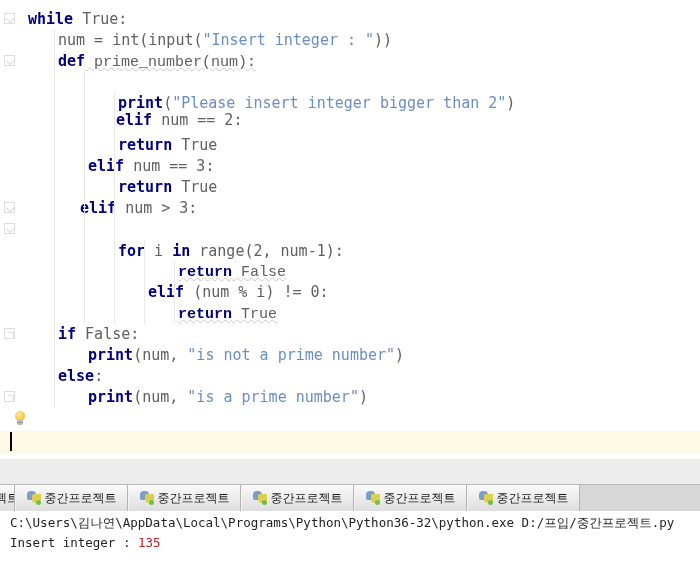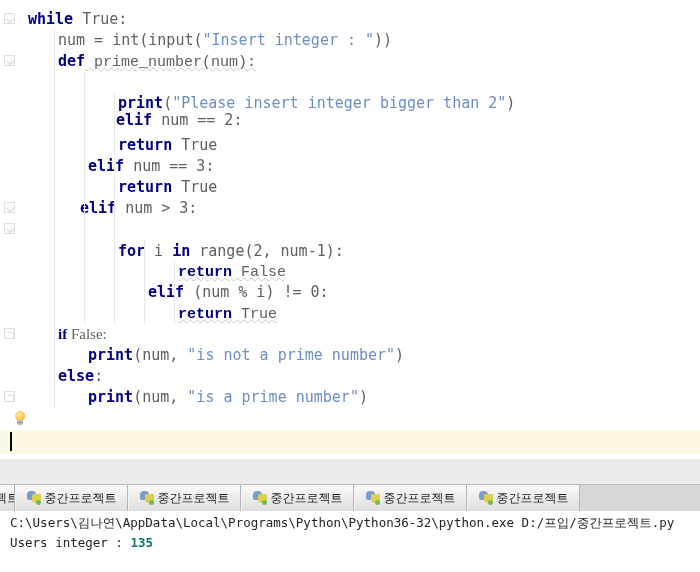--- a/index.html
+++ b/index.html
@@ -219,21 +219,21 @@
   .cline {
     position: absolute;
     left: 10px;
     height: 20px;
     line-height: 20px;
     font-size: 12.5px;
     white-space: pre;
     color: #242424;
     font-family: "DejaVu Sans Mono", "Liberation Mono", monospace;
   }
-  .cline .inval { color: #0f766e; font-weight: bold; }
+  .cline .inval { color: #b91c1c; }
 </style>
 </head>
 <body>
 
 <div id="editor">
   <div id="gutter">
       <div class="fold-marker" style="top: 13px;"></div>
       <div class="fold-marker" style="top: 55px;"></div>
       <div class="fold-marker" style="top: 202px;"></div>
       <div class="fold-marker" style="top: 223px;"></div>
@@ -248,21 +248,21 @@
       <div class="line" style="top: 93px; left: 118px;"><span class="kw">print</span><span class="plain">(</span><span class="str">"Please insert integer bigger than 2"</span><span class="plain">)</span></div>
       <div class="line" style="top: 110px; left: 88px; margin-left: 28px;"><span class="kw">elif</span><span class="plain"> num == 2:</span></div>
       <div class="line" style="top: 135px; left: 118px;"><span class="kw">return</span><span class="plain"> True</span></div>
       <div class="line" style="top: 156px; left: 88px; text-align: right;"><span class="kw">elif</span><span class="plain"> num == 3:</span></div>
       <div class="line" style="top: 177px; left: 118px;"><span class="kw">return</span><span class="plain"> True</span></div>
       <div class="line" style="top: 198px; left: 80px;"><span class="kw">elif</span><span class="plain"> num &gt; 3:</span></div>
       <div class="line" style="top: 219px; left: 118px; margin-top: 22px;"><span class="kw">for</span><span class="plain"> i </span><span class="kw">in</span><span class="plain"> range(2, num-1):</span></div>
       <div class="line" style="top: 261px; left: 178px;"><span class="kw squiggle">return</span><span class="plain squiggle"> False</span></div>
       <div class="line" style="top: 282px; left: 148px;"><span class="kw">elif</span><span class="plain"> (num % i) != 0:</span></div>
       <div class="line" style="top: 303px; left: 178px;"><span class="kw squiggle">return</span><span class="plain squiggle"> True</span></div>
-      <div class="line" style="top: 324px; left: 58px; font-family: Liberation Serif, serif;"><span class="kw">if</span><span class="plain"> False:</span></div>
+      <div class="line" style="top: 324px; left: 58px;"><span class="kw">if</span><span class="plain"> False:</span></div>
       <div class="line" style="top: 345px; left: 88px;"><span class="kw">print</span><span class="plain">(num, </span><span class="str">"is not a prime number"</span><span class="plain">)</span></div>
       <div class="line" style="top: 366px; left: 58px;"><span class="kw">else</span><span class="plain">:</span></div>
       <div class="line" style="top: 387px; left: 88px;"><span class="kw">print</span><span class="plain">(num, </span><span class="str">"is a prime number"</span><span class="plain">)</span></div>
       <div class="line" style="top: 408px; left: 28px;"></div>
       <div class="guide" style="left: 54px; top: 30px; height: 378px;"></div>
       <div class="guide" style="left: 84px; top: 72px; height: 252px;"></div>
       <div class="guide" style="left: 114px; top: 93px; height: 231px;"></div>
       <div class="guide" style="left: 144px; top: 240px; height: 84px;"></div>
       <div class="guide" style="left: 174px; top: 261px; height: 63px;"></div>
     </div>
@@ -316,14 +316,14 @@
         <div class="b1"></div>
         <div class="b2"></div>
         <div class="dot"></div>
       </div>
       <span class="tab-label">중간프로젝트</span>
     </div>
   </div>
 
 <div id="console">
     <div class="cline" style="top: 2px;"><span>C:\Users\김나연\AppData\Local\Programs\Python\Python36-32\python.exe D:/프입/중간프로젝트.py</span></div>
-    <div class="cline" style="top: 22px;"><span>Users integer : </span><span class="inval">135</span></div>
+    <div class="cline" style="top: 22px;"><span>Insert integer : </span><span class="inval">135</span></div>
   </div>
 
 </body></html>

